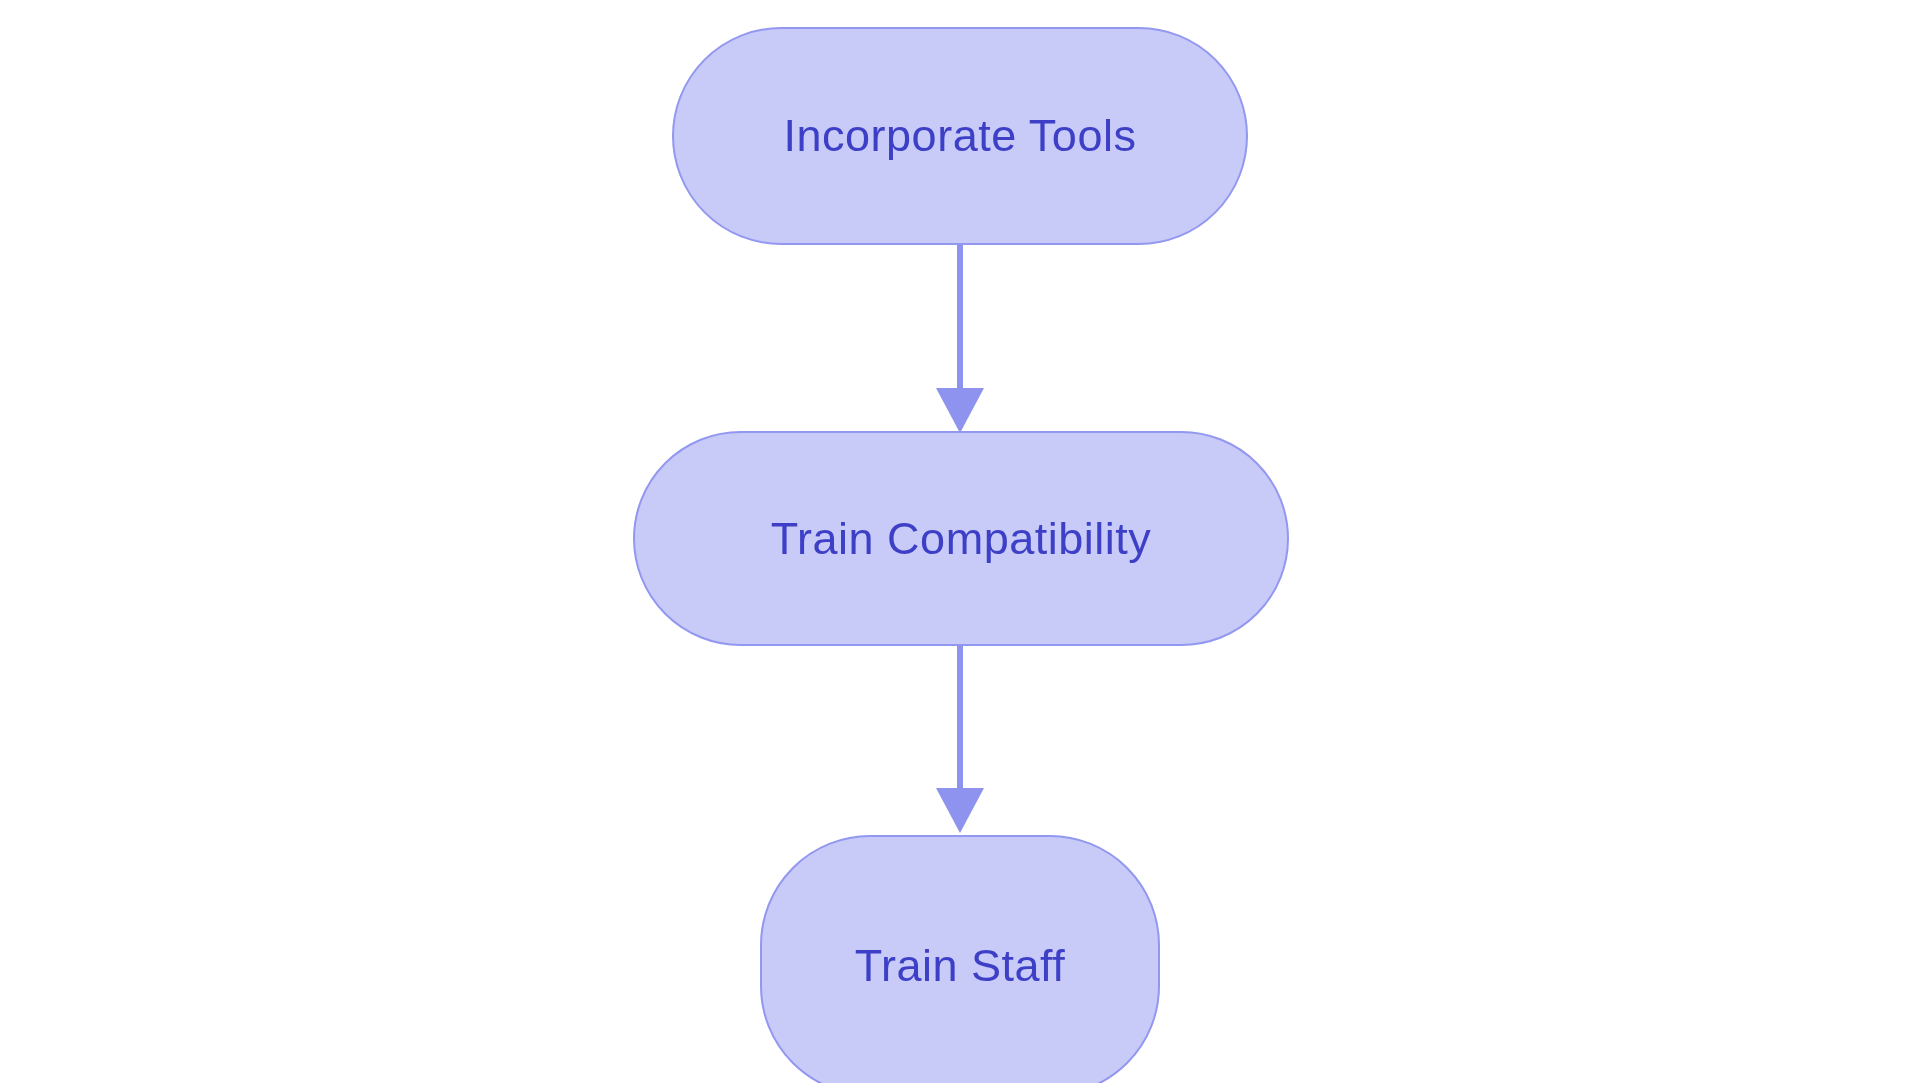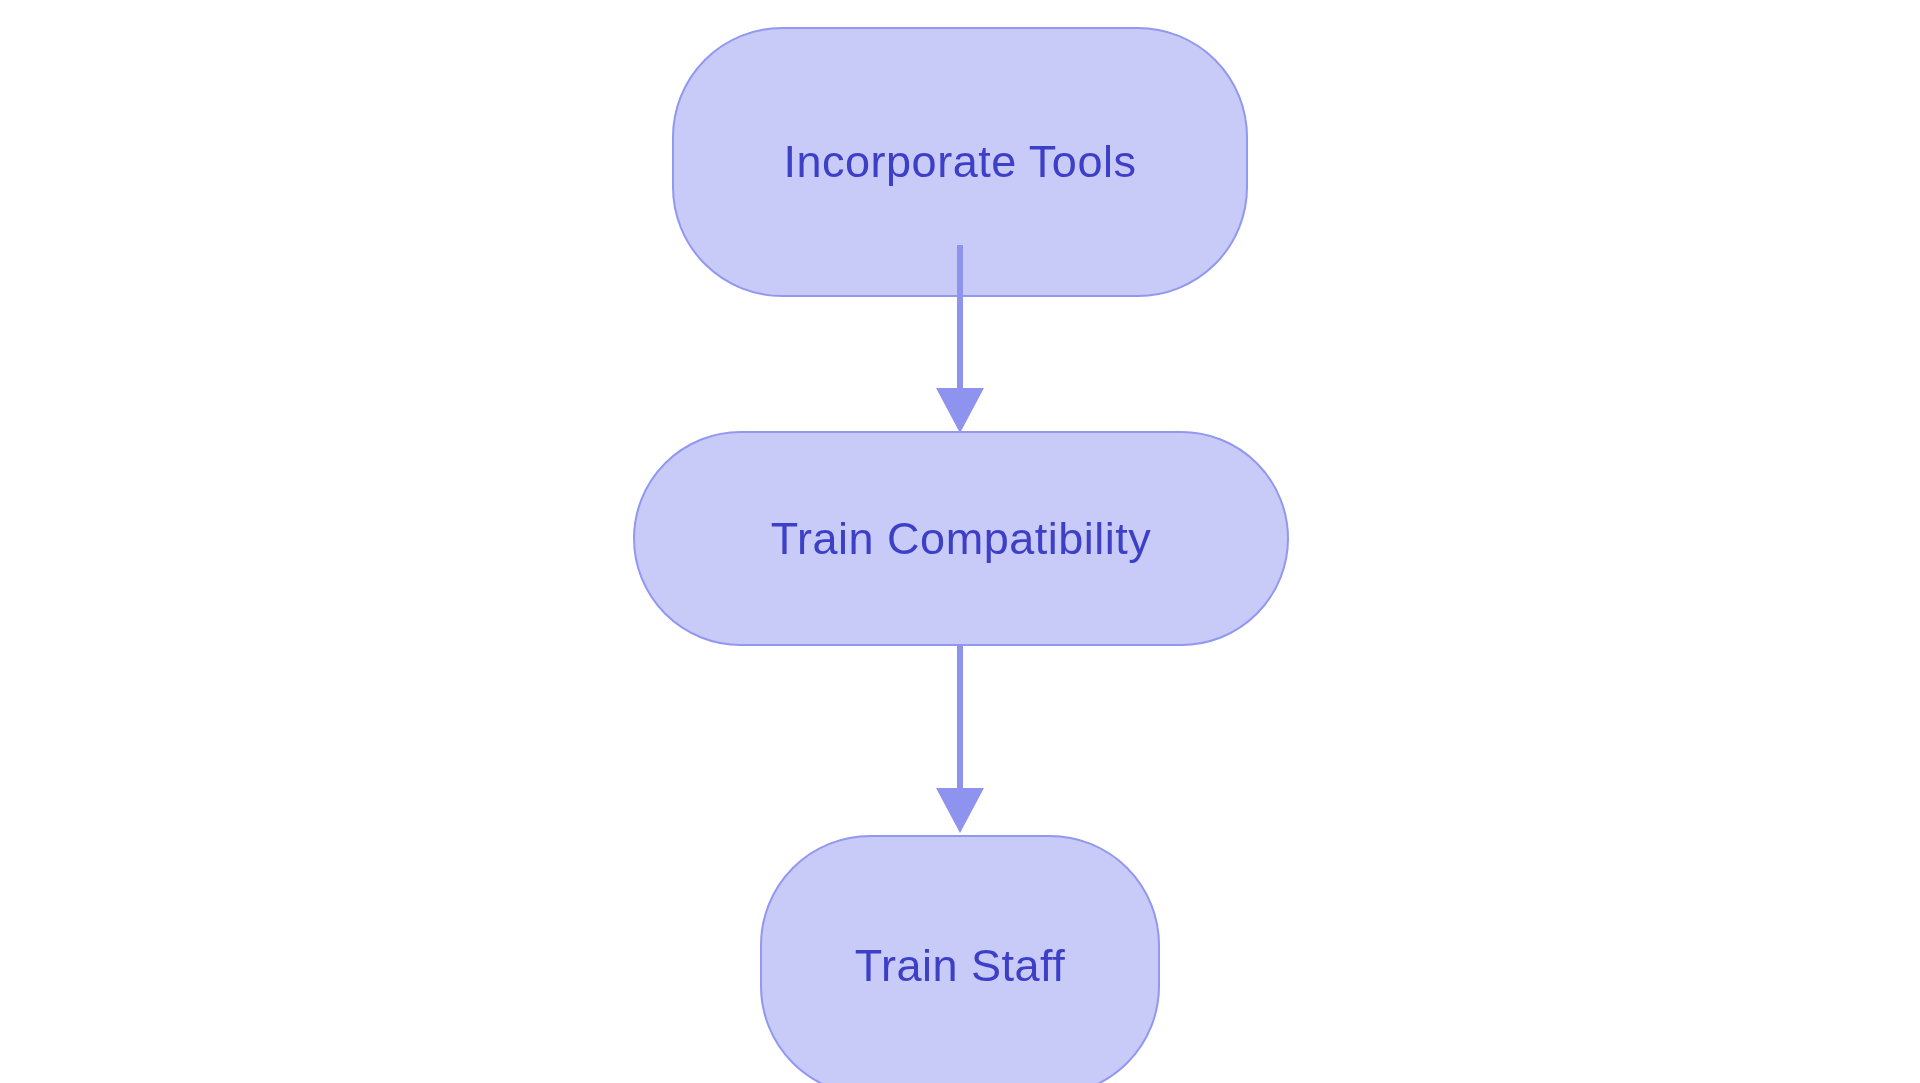--- a/index.html
+++ b/index.html
@@ -32,21 +32,21 @@
     align-items: center;
     justify-content: center;
   }
   .node-label {
     color: var(--text-color);
     font-size: 45px;
     font-weight: 400;
     letter-spacing: 0.5px;
     white-space: nowrap;
   }
-  .node-1 { left: 672px; top: 27px;  width: 576px; height: 270px; }
+  .node-1 { left: 672px; top: 27px;  width: 576px; height: 218px; }
   .node-2 { left: 633px; top: 431px; width: 656px; height: 215px; }
   .node-3 { left: 760px; top: 835px; width: 400px; height: 261px; align-items: center; }
   .arrow {
     position: absolute;
     display: block;
   }
   .arrow line    { stroke: var(--arrow-color); stroke-width: 6; }
   .arrow polygon { fill: var(--arrow-color); }
   .arrow-1 { left: 929px; top: 245px; }
   .arrow-2 { left: 929px; top: 646px; }

